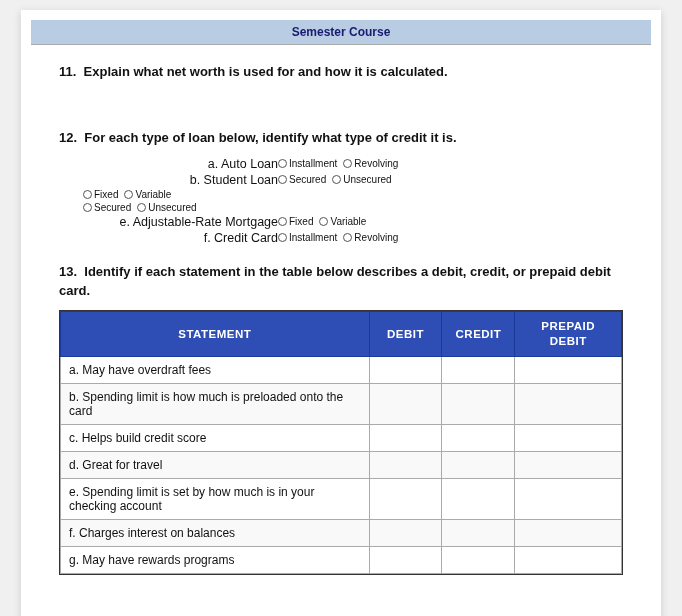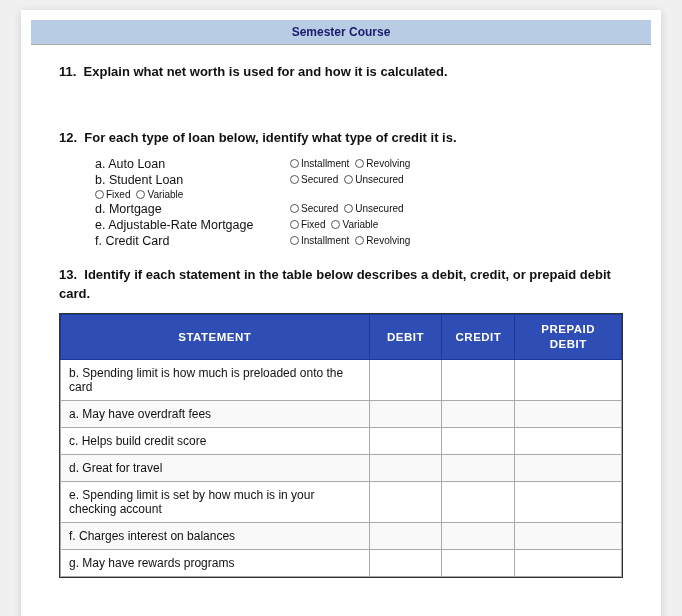--- a/index.html
+++ b/index.html
@@ -38,21 +38,22 @@
     .question-title {
       font-size: 13px;
       font-weight: bold;
       margin-bottom: 10px;
       line-height: 1.4;
     }
     .q11 {
       margin-bottom: 48px;
     }
     .loan-list {
-      margin-left: 36px;
+      margin-left: 24px;
+      text-align: right;
     }
     .loan-row {
       display: flex;
       align-items: baseline;
       margin-bottom: 2px;
       font-size: 12.5px;
     }
     .loan-label {
       min-width: 195px;
     }
@@ -183,21 +184,20 @@
                 <span class="radio-circle"></span>
                 <span>Fixed</span>
               </span>
               <span class="radio-option">
                 <span class="radio-circle"></span>
                 <span>Variable</span>
               </span>
             </span>
           </div>
           <div class="loan-row">
-            <span class="loan-label">d.  Mortgage</span>
             <span class="loan-options">
               <span class="radio-option">
                 <span class="radio-circle"></span>
                 <span>Secured</span>
               </span>
               <span class="radio-option">
                 <span class="radio-circle"></span>
                 <span>Unsecured</span>
               </span>
             </span>
@@ -241,27 +241,27 @@
             <tr>
               <th class="statement-col" id="col-statement">STATEMENT</th>
               <th class="debit-col" id="col-debit">DEBIT</th>
               <th class="credit-col" id="col-credit">CREDIT</th>
               <th class="prepaid-col" id="col-prepaid">PREPAID<br>DEBIT</th>
             </tr>
           </thead>
           <tbody id="table-body">
 
           <tr>
+                <td class="statement-cell">a. May have overdraft fees</td>
+                <td class="check-cell"></td>
+                <td class="check-cell"></td>
+                <td class="check-cell"></td>
+              </tr>
+              <tr>
                 <td class="statement-cell">b. Spending limit is how much is preloaded onto the card</td>
-                <td class="check-cell"></td>
-                <td class="check-cell"></td>
-                <td class="check-cell"></td>
-              </tr>
-              <tr>
-                <td class="statement-cell">a. May have overdraft fees</td>
                 <td class="check-cell"></td>
                 <td class="check-cell"></td>
                 <td class="check-cell"></td>
               </tr>
               <tr>
                 <td class="statement-cell">c. Helps build credit score</td>
                 <td class="check-cell"></td>
                 <td class="check-cell"></td>
                 <td class="check-cell"></td>
               </tr>

